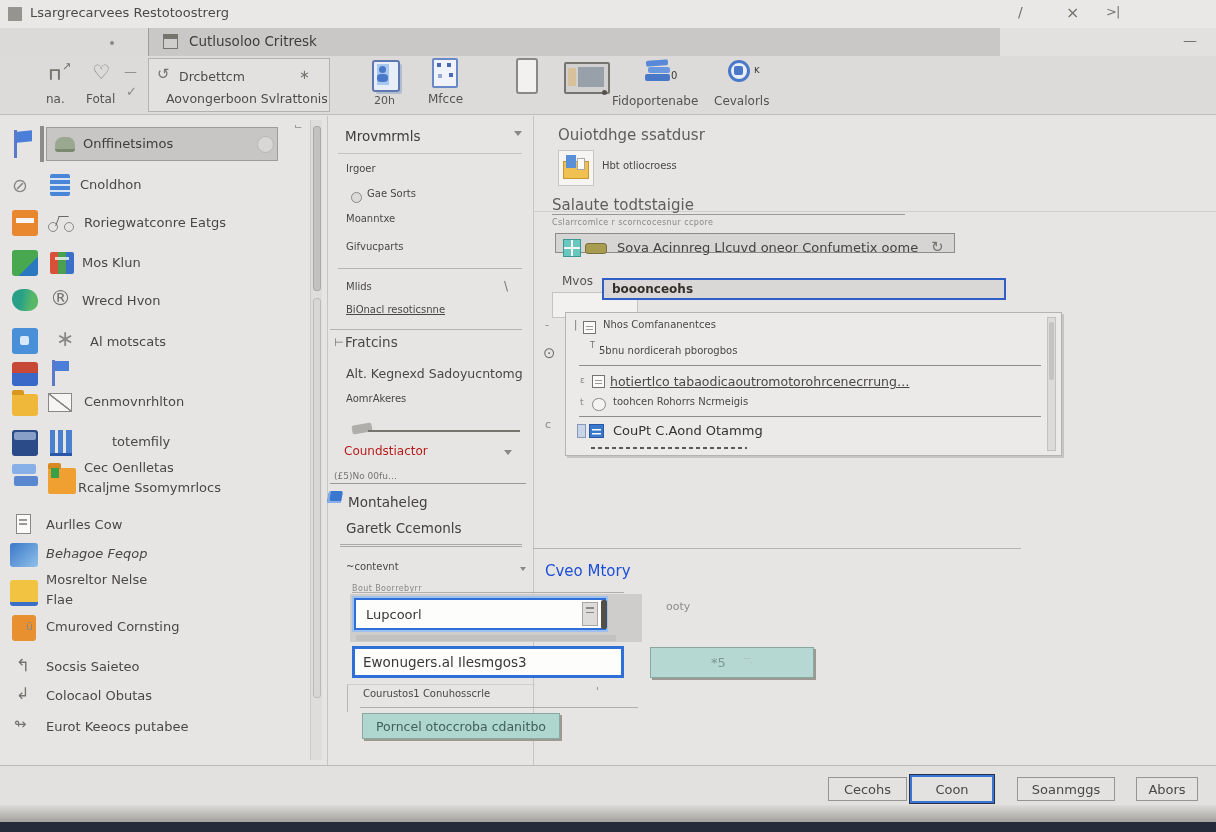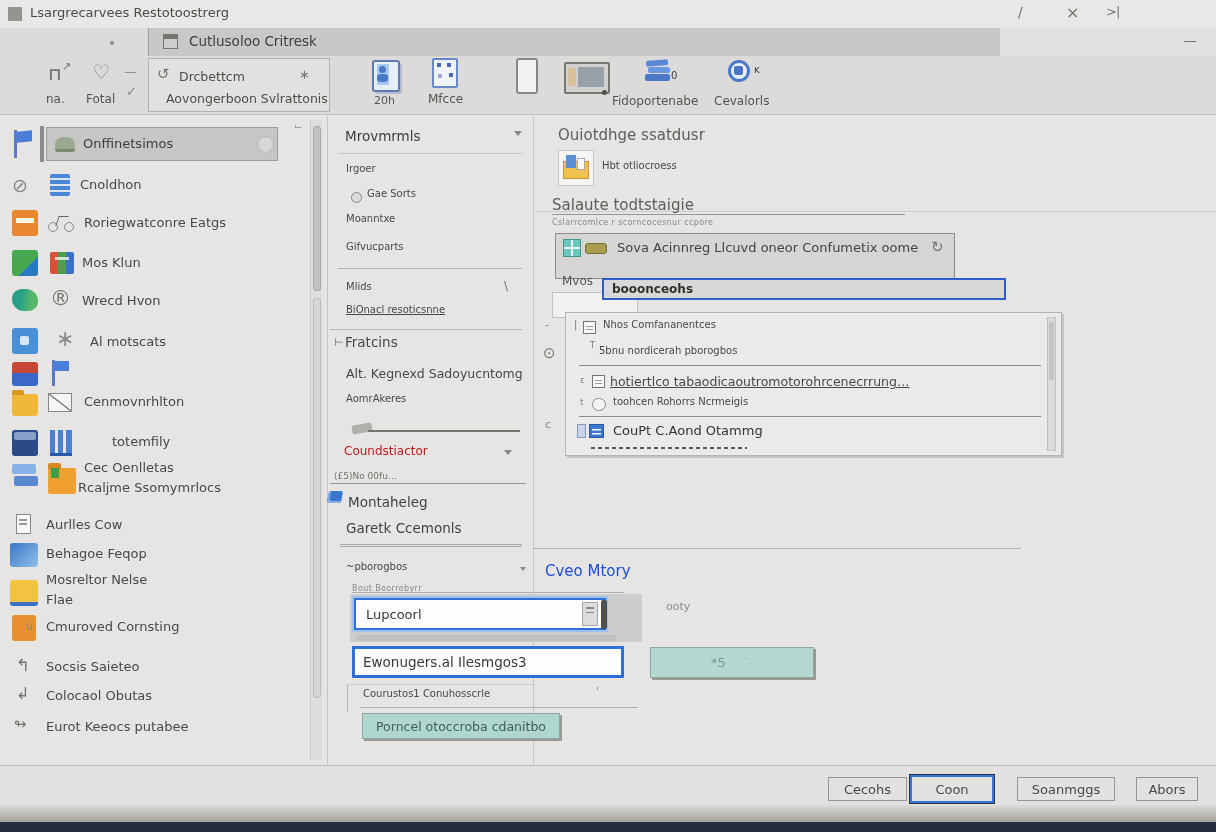--- a/index.html
+++ b/index.html
@@ -217,21 +217,21 @@
   </div>
 
   <div class="srow" style="top:513px;height:26px;">
     <div class="a" style="left:16px;top:1px;width:15px;height:20px;border:1.5px solid #8a8886;background:#fbfaf8;box-sizing:border-box;">
       <div class="a" style="left:2px;top:4px;width:8px;height:1.5px;background:#9a9896;"></div>
       <div class="a" style="left:2px;top:8px;width:8px;height:1.5px;background:#9a9896;"></div>
     </div>
     <span class="lbl" style="left:46px;top:4px;">Aurlles Cow</span>
   </div>
 
-  <div class="srow" style="top:543px;height:26px;">
+  <div class="srow" style="top:543px;height:26px;font-style:italic;">
     <div class="a" style="left:10px;top:0px;width:28px;height:24px;border-radius:3px;background:linear-gradient(135deg,#3a78c8,#90c0ea);"></div>
     <span class="lbl" style="left:46px;top:3px;">Behagoe Feqop</span>
   </div>
 
   <div class="srow" style="top:570px;height:22px;">
     <span class="lbl" style="left:46px;top:2px;">Mosreltor Nelse</span>
   </div>
   <div class="srow" style="top:590px;height:22px;">
     <div class="a" style="left:10px;top:-10px;width:28px;height:26px;background:#f2c340;border-radius:3px;border-bottom:4px solid #3a70c8;box-sizing:border-box;"></div>
     <span class="lbl" style="left:46px;top:2px;">Flae</span>
@@ -291,21 +291,21 @@
   <span class="a nw" style="left:344px;top:444px;font-size:12px;color:#b91c1c;">Coundstiactor</span>
   <div class="a tri" style="left:504px;top:450px;"></div>
   <span class="a nw" style="left:334px;top:471px;font-size:9px;color:#76746f;">(£5)No 00fu…</span>
   <div class="a hl" style="left:330px;top:483px;width:196px;background:#9a9896;"></div>
 
   <div class="a" style="left:328px;top:491px;width:14px;height:12px;background:#3a78d0;border-radius:2px;transform:skewX(-10deg);box-shadow:inset 2px -2px 0 #88b0e8;"></div>
   <span class="a nw" style="left:348px;top:494px;font-size:13.5px;color:#44423f;">Montaheleg</span>
   <span class="a nw" style="left:346px;top:520px;font-size:13.5px;color:#44423f;">Garetk Ccemonls</span>
   <div class="a" style="left:340px;top:544px;width:182px;height:3px;border-top:1px solid #aaa9a7;border-bottom:1px solid #aaa9a7;box-sizing:border-box;"></div>
 
-  <span class="a nw t" style="left:346px;top:561px;">~pborogbos</span>
+  <span class="a nw t" style="left:346px;top:561px;">~contevnt</span>
   <div class="a tri" style="left:520px;top:567px;border-left-width:3px;border-right-width:3px;border-top-width:4px;"></div>
   <span class="a nw tiny" style="left:352px;top:584px;">Bout Boorrebyrr</span>
   <div class="a hl" style="left:352px;top:592px;width:272px;background:#b0aeac;"></div>
 
   <div class="a" style="left:350px;top:594px;width:292px;height:48px;background:#cecdcb;">
     <input class="a inp" style="left: 4px; top: 4px; width: 252px; height: 32px; border: 2px solid rgb(47, 111, 216); box-shadow: rgb(158, 192, 238) 0px 0px 0px 2px; padding: 0px 26px 0px 10px;" value="Lupcoorl">
     <div class="a" style="left:232px;top:8px;width:16px;height:24px;background:#dddcda;border:1px solid #a8a6a4;box-sizing:border-box;">
       <div style="margin:4px 3px 0 3px;height:1.5px;background:#8a8886;"></div>
       <div style="margin:3px 3px 0 3px;height:1.5px;background:#8a8886;"></div>
     </div>
@@ -332,21 +332,21 @@
     <div class="a" style="left:7px;top:4px;width:10px;height:13px;background:#5a90d8;"></div>
     <div class="a" style="left:18px;top:7px;width:8px;height:12px;background:#fdfdfb;border:1px solid #aaa9a7;box-sizing:border-box;"></div>
   </div>
   <span class="a nw t" style="left:602px;top:160px;">Hbt otliocroess</span>
 
   <div class="a hl" style="left:533px;top:211px;width:683px;background:#cfcecc;"></div>
   <span class="a nw t15" style="left:552px;top:196px;">Salaute todtstaigie</span>
   <div class="a hl" style="left:552px;top:214px;width:353px;background:#9a9896;"></div>
   <span class="a nw tiny" style="left:552px;top:218px;">Cslarrcomlce r scorncocesnur ccpore</span>
 
-  <div class="a" style="left:555px;top:233px;width:400px;height:46px;background:#d6d5d3;border:1px solid #8e8c8a;box-sizing:border-box;">
+  <div class="a" style="left:555px;top:233px;width:400px;height:20px;background:#d6d5d3;border:1px solid #8e8c8a;box-sizing:border-box;">
     <div class="a" style="left:7px;top:5px;width:18px;height:18px;background:#68c8c0;border:1px solid #3a9890;box-sizing:border-box;background-image:linear-gradient(#f6f5f3,#f6f5f3),linear-gradient(#f6f5f3,#f6f5f3);background-size:16px 2px,2px 16px;background-position:0 7px,7px 0;background-repeat:no-repeat;"></div>
     <div class="a" style="left:29px;top:9px;width:22px;height:11px;background:#a89c50;border:1px solid #7a7040;border-radius:3px;box-sizing:border-box;"></div>
     <span class="a nw" style="left:61px;top:6px;font-size:13px;color:#44423f;">Sova Acinnreg Llcuvd oneor Confumetix oome</span>
     <span class="a glyph" style="left:375px;top:4px;font-size:15px;">↻</span>
   </div>
 
   <span class="a nw t12" style="left:562px;top:274px;">Mvos</span>
   <div class="a" style="left:552px;top:292px;width:86px;height:26px;background:#f2f1ef;border:1px solid #c5c4c2;box-sizing:border-box;"></div>
   <input class="a inp" style="left: 602px; top: 278px; width: 404px; height: 22px; border: 2px solid rgb(45, 95, 198); background: rgb(217, 216, 214); font-weight: bold; font-size: 12px; color: rgb(51, 47, 42); padding: 0px 8px;" value="booonceohs">
 

